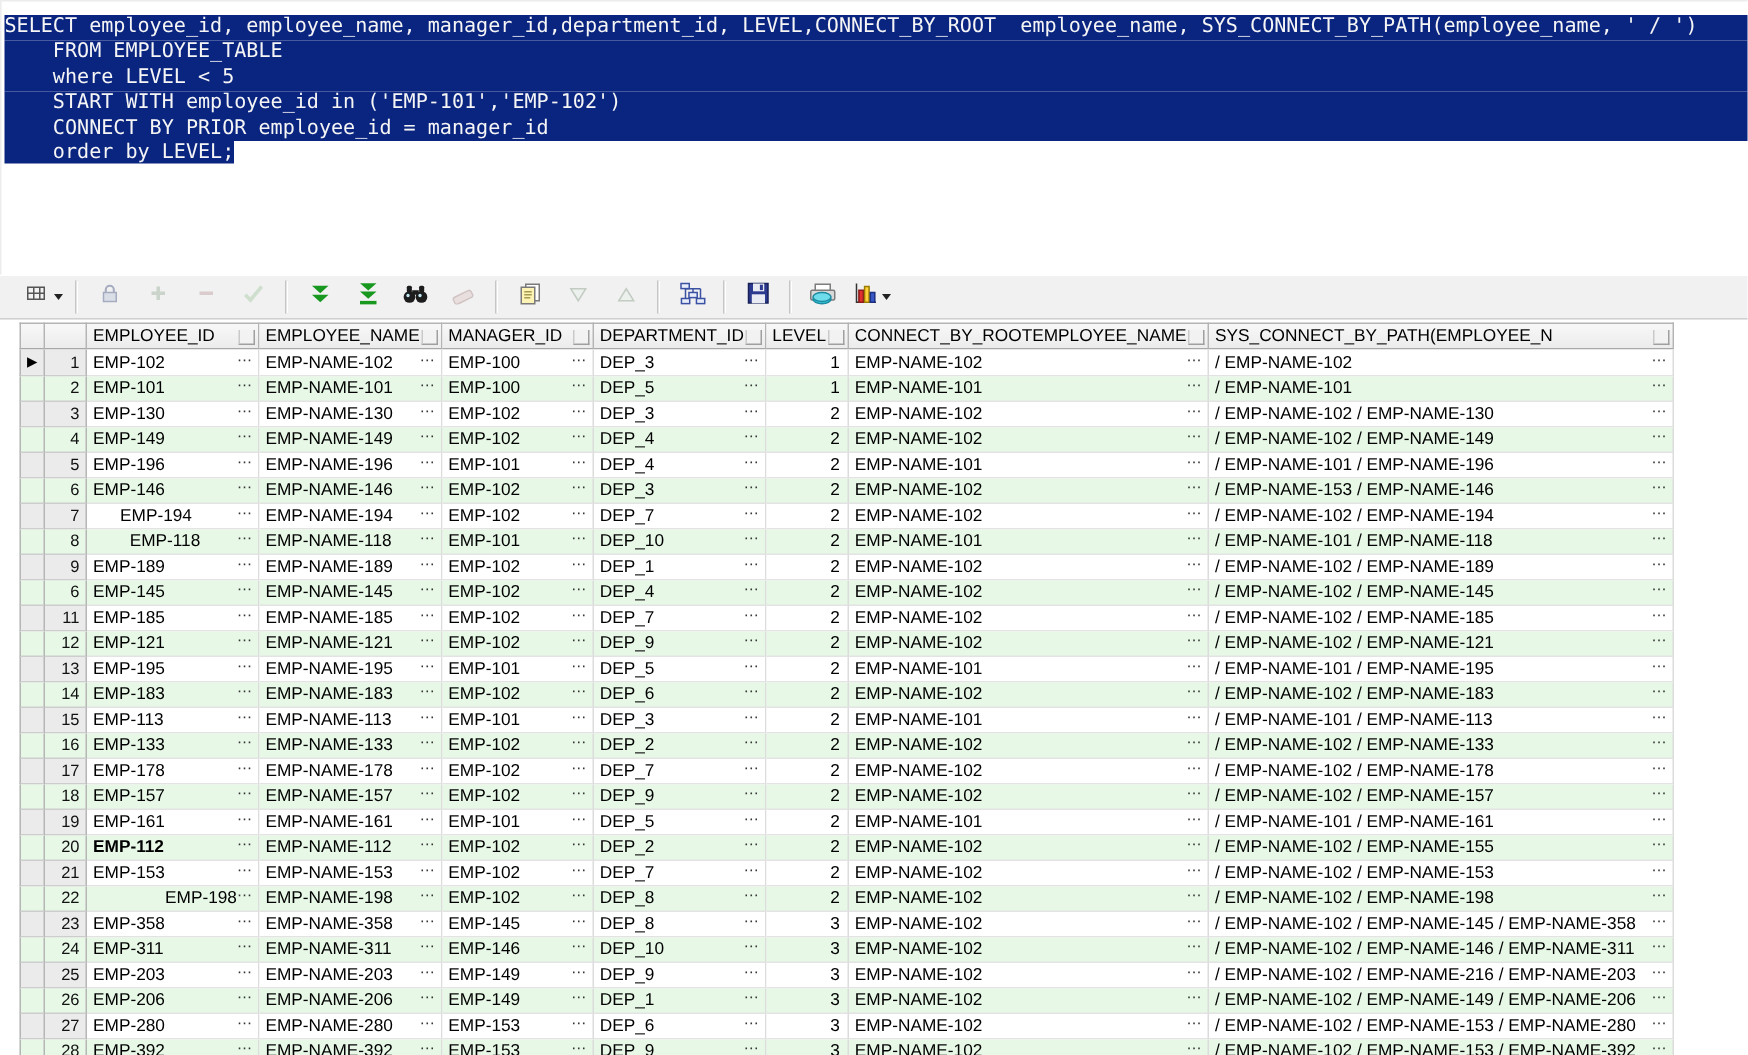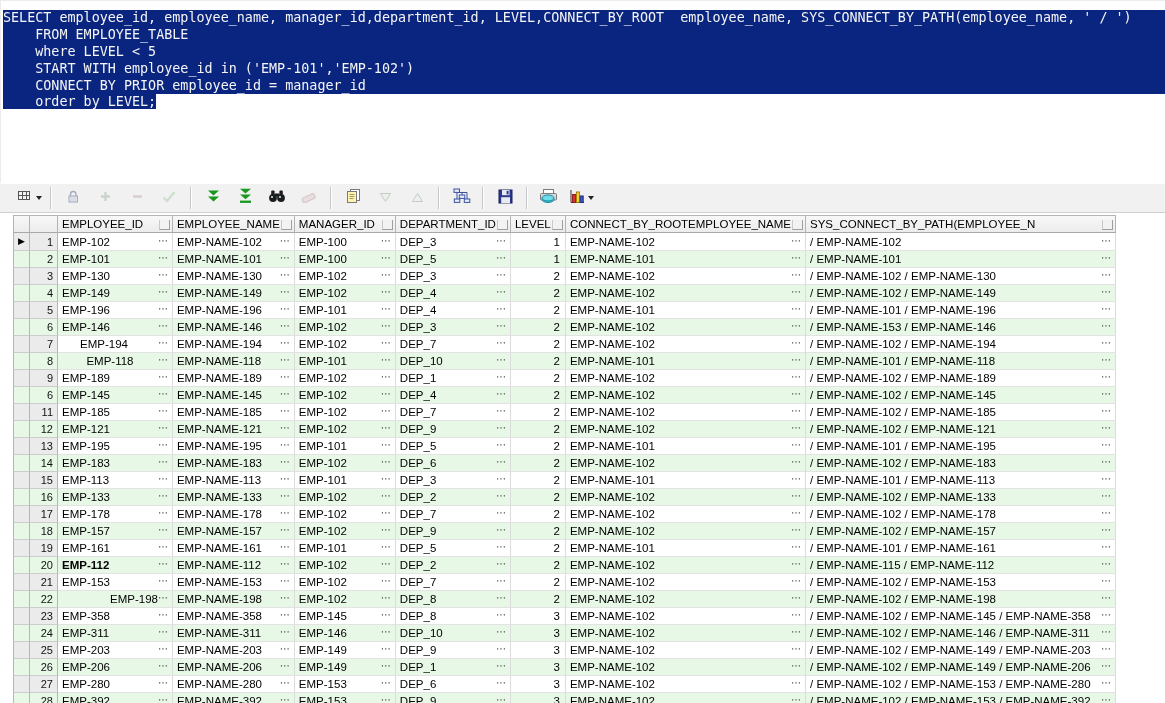--- a/index.html
+++ b/index.html
@@ -804,21 +804,21 @@
           <span class="ell">⋯</span>
         </td>
         <td>
           <span class="num">2</span>
         </td>
         <td>
           <span class="cellpad" style="padding-right: 14px;">EMP-NAME-102</span>
           <span class="ell">⋯</span>
         </td>
         <td>
-          <span class="cellpad" style="padding-right: 14px;">/ EMP-NAME-115 / EMP-NAME-112</span>
+          <span class="cellpad" style="padding-right: 14px;">/ EMP-NAME-102 / EMP-NAME-155</span>
           <span class="ell">⋯</span>
         </td>
       </tr>
       <tr>
         <td class="gutter"></td>
         <td class="rownum">21</td>
         <td>
           <span class="cellpad" style="padding-right: 14px;">EMP-153</span>
           <span class="ell">⋯</span>
         </td>
@@ -959,21 +959,21 @@
           <span class="ell">⋯</span>
         </td>
         <td>
           <span class="num">3</span>
         </td>
         <td>
           <span class="cellpad" style="padding-right: 14px;">EMP-NAME-102</span>
           <span class="ell">⋯</span>
         </td>
         <td>
-          <span class="cellpad" style="padding-right: 14px;">/ EMP-NAME-102 / EMP-NAME-149 / EMP-NAME-203</span>
+          <span class="cellpad" style="padding-right: 14px;">/ EMP-NAME-102 / EMP-NAME-216 / EMP-NAME-203</span>
           <span class="ell">⋯</span>
         </td>
       </tr>
       <tr class="stripe">
         <td class="gutter"></td>
         <td class="rownum">26</td>
         <td>
           <span class="cellpad" style="padding-right: 14px;">EMP-206</span>
           <span class="ell">⋯</span>
         </td>

